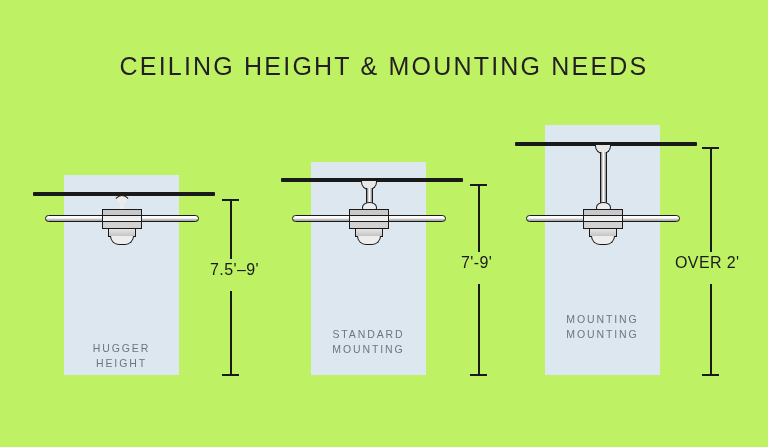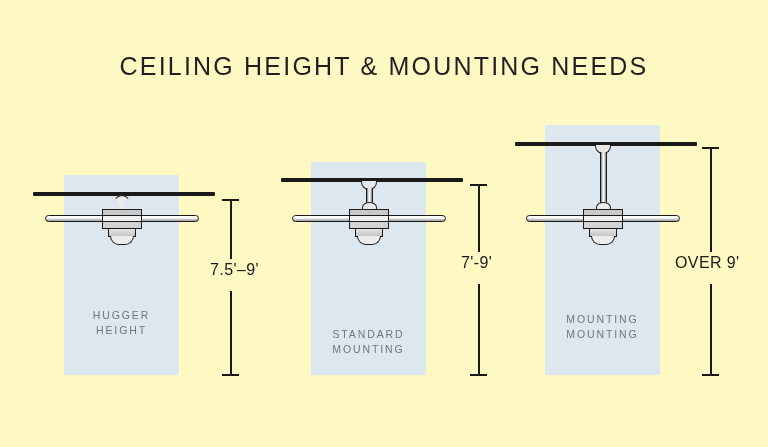--- a/index.html
+++ b/index.html
@@ -4,21 +4,21 @@
 <style>
   html, body {
     margin: 0;
     padding: 0;
     background: #ffffff;
   }
   #page {
     position: relative;
     width: 768px;
     height: 447px;
-    background: #fef9c3;
+    background: #bef264;
     overflow: hidden;
     font-family: "Liberation Sans", sans-serif;
   }
 
   
   .title {
     position: absolute;
     left: 0;
     top: 52px;
     width: 768px;
@@ -207,21 +207,21 @@
       <div class="hugger-neck" style="left:122px; top:195px;"></div>
 
       <div class="blade left" style="left:45px; top:215px; width:77px;"></div>
       <div class="blade right" style="left:122px; top:215px; width:77px;"></div>
 
       <div class="motor" style="left:122px; top:209px;"></div>
       <div class="motor-trim" style="left:122px; top:228px;"></div>
       <div class="motor-cap" style="left:122px; top:236px;"></div>
     </div>
 
-    <div class="caption" style="left:64px; top:308px; width:115px;">
+    <div class="caption" style="left:64px; top:341px; width:115px;">
       <div>HUGGER</div>
       <div>HEIGHT</div>
     </div>
 
     <div class="dim" style="left:222px; top:199px; height:177px;">
       <div class="dim-cap" style="top:0;"></div>
       <div class="dim-stem" style="top:2px; height:58px;"></div>
       <div class="dim-stem" style="top:92px; height:83px;"></div>
       <div class="dim-cap" style="top:175px;"></div>
       <div class="dim-label" style="left:-12px; top:62px;">7.5'–9'</div>
@@ -283,17 +283,17 @@
     <div class="caption" style="left:545px; top:312px; width:115px;">
       <div>MOUNTING</div>
       <div>MOUNTING</div>
     </div>
 
     <div class="dim" style="left:702px; top:147px; height:229px;">
       <div class="dim-cap" style="top:0;"></div>
       <div class="dim-stem" style="top:2px; height:103px;"></div>
       <div class="dim-stem" style="top:137px; height:90px;"></div>
       <div class="dim-cap" style="top:227px;"></div>
-      <div class="dim-label" style="left:-27px; top:107px;">OVER 9'</div>
+      <div class="dim-label" style="left:-27px; top:107px;">OVER 2'</div>
     </div>
   </div>
 
 </div>
 
 </body></html>

